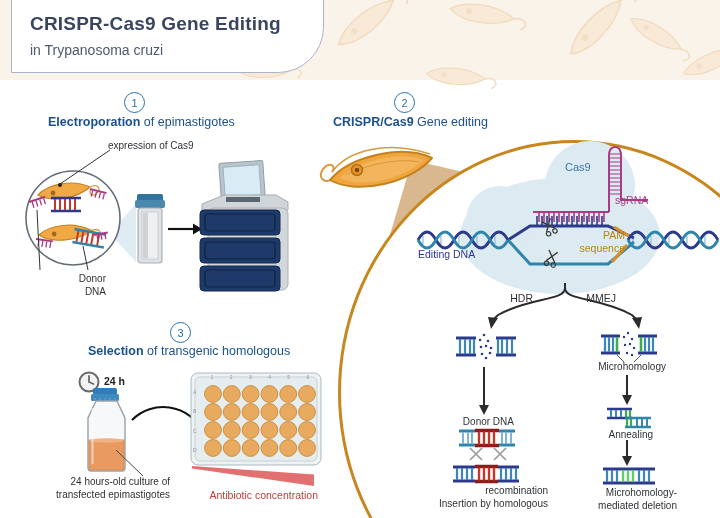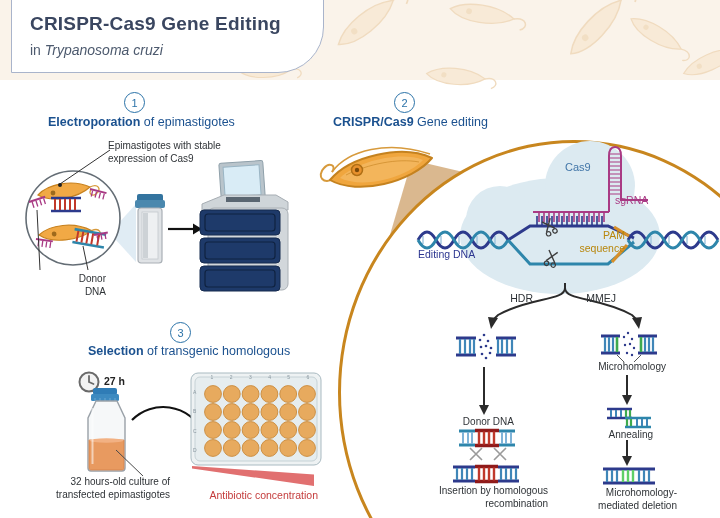--- a/index.html
+++ b/index.html
@@ -4,21 +4,21 @@
 <style>
   html,body{margin:0;padding:0;background:#fff;}
   .canvas{position:relative;width:720px;height:518px;overflow:hidden;background:#fff;
           font-family:"Liberation Sans",sans-serif;color:#2f3337;}
   .abs{position:absolute;}
   .band{position:absolute;left:0;top:0;width:720px;height:80px;background:#faf3ea;}
   .card{position:absolute;left:-1px;top:-1px;width:313px;height:74px;background:#fff;
         border:1px solid #a9b4cb;border-radius:0 0 46px 0;box-sizing:border-box;margin-left:12px;}
   .title{position:absolute;left:18px;top:13px;font-size:19px;font-weight:700;color:#3a4660;letter-spacing:.2px;}
   .subtitle{position:absolute;left:18px;top:42px;font-size:14px;color:#4d5a6e;}
-  .subtitle .species{font-style:italic;}
+  .subtitle .species{}
   .badge{position:absolute;width:21px;height:21px;border:1.5px solid #2a72a8;border-radius:50%;
          background:#fff;color:#2a72a8;font-size:11px;display:flex;align-items:center;justify-content:center;box-sizing:border-box;}
   .h{position:absolute;font-size:12.5px;color:#1b518f;white-space:nowrap;}
   .h .b{font-weight:700;}
   .lbl{position:absolute;font-size:10px;color:#2f3337;line-height:1.25;}
   .ctr{text-align:right;}
   .bigcircle{position:absolute;left:338px;top:140px;width:472px;height:505px;background:#fff;
              border:3px solid #c8861e;border-radius:50%;box-sizing:border-box;}
   .wedge-red{position:absolute;left:192px;top:466px;width:122px;height:20px;background:#e17070;
              clip-path:polygon(0 0,100% 42%,100% 100%,0 12%);}
@@ -115,21 +115,20 @@
       <path d="M0,0 H14" stroke-width="2"></path>
         <path d="M3,1 V6 M7,1 V6 M11,1 V6" stroke-width="1.3"></path>
     </g>
   </svg>
 
   <svg class="abs" style="left:52px;top:148px" width="64" height="42">
     <line x1="58" y1="2" x2="8" y2="36" stroke="#333" stroke-width="1"></line>
     <circle cx="8" cy="37" r="2" fill="#222"></circle>
   </svg>
   <div class="lbl" style="left:108px;top:140px;width:125px">
-    <div>Epimastigotes with stable</div>
     <div>expression of Cas9</div>
   </div>
 
   <svg class="abs" style="left:34px;top:208px" width="10" height="64">
     <line x1="3" y1="2" x2="6" y2="62" stroke="#333" stroke-width="1"></line>
   </svg>
   <svg class="abs" style="left:80px;top:244px" width="12" height="28">
     <line x1="3" y1="2" x2="8" y2="26" stroke="#333" stroke-width="1"></line>
   </svg>
   <div class="lbl ctr" style="left:70px;top:273px;width:36px">
@@ -305,22 +304,22 @@
   </svg>
 
   <svg class="abs" style="left:452px;top:464px" width="68" height="20">
     <path d="M1,3 H23 M1,17 H23 M46,3 H67 M46,17 H67" stroke="#2d3a8c" stroke-width="3"></path>
     <path d="M23,2.5 H46 M23,17.5 H46" stroke="#8f1a1a" stroke-width="3.4"></path>
     <path d="M5,4 V16 M10,4 V16 M15,4 V16 M20,4 V16" stroke="#3f86b8" stroke-width="2.2"></path>
     <path d="M27,3.5 V16.5 M32,3.5 V16.5 M37,3.5 V16.5 M42,3.5 V16.5" stroke="#c0392b" stroke-width="2.4"></path>
     <path d="M49,4 V16 M54,4 V16 M59,4 V16 M64,4 V16" stroke="#3f86b8" stroke-width="2.2"></path>
   </svg>
   <div class="lbl ctr" style="left:424px;top:485px;width:124px">
+    <div>recombination</div>
     <div>Insertion by homologous</div>
-    <div>recombination</div>
   </div>
 
   <svg class="abs" style="left:621px;top:375px" width="12" height="32">
     <line x1="6" y1="0" x2="6" y2="21" stroke="#2b2b2b" stroke-width="2"></line>
     <polygon points="1,20 11,20 6,30" fill="#2b2b2b"></polygon>
   </svg>
 
   <svg class="abs" style="left:606px;top:406px" width="46" height="24">
     <path d="M1,3 H26 M1,12 H26" stroke="#2d3a8c" stroke-width="2.6"></path>
     <path d="M5,4 V11 M10,4 V11 M15,4 V11" stroke="#3f86b8" stroke-width="2"></path>
@@ -351,37 +350,37 @@
     <span>3</span>
   </div>
   <div class="h" style="left:88px;top:344px">
     <span class="b">Selection</span><span> of transgenic homologous</span>
   </div>
 
   <svg class="abs" style="left:77px;top:370px" width="24" height="24">
     <circle cx="12" cy="12" r="9.5" fill="#f2f2f2" stroke="#6a6a6a" stroke-width="2"></circle>
     <path d="M12,12 V6 M12,12 L16.5,14" stroke="#6a6a6a" stroke-width="1.8" stroke-linecap="round"></path>
   </svg>
-  <div class="lbl" style="left:104px;top:375px;font-size:10.5px;font-weight:700;color:#222">27 h</div>
+  <div class="lbl" style="left:104px;top:375px;font-size:10.5px;font-weight:700;color:#222">24 h</div>
 
   <svg class="abs" style="left:78px;top:388px" width="52" height="86">
     <rect x="15" y="0" width="24" height="7" rx="2" fill="#2f7cb6"></rect>
     <rect x="13" y="6" width="28" height="7" rx="1.5" fill="#3d8ac0"></rect>
     <path d="M17,10 V13 M22,10 V13 M27,10 V13 M32,10 V13 M37,10 V13" stroke="#5ea0cd" stroke-width="1.4"></path>
     <path d="M18,13 L10,30 V80 Q10,83 13,83 H44 Q47,83 47,80 V30 L39,13 Z" fill="#f6f8f9" stroke="#9aa1a8" stroke-width="1.4"></path>
     <path d="M11,52 H46 V80 Q46,82 44,82 H13 Q11,82 11,80 Z" fill="#e89a60" stroke="#d4814a" stroke-width="0.8"></path>
     <ellipse cx="28.5" cy="52.5" rx="17" ry="2.2" fill="#f2b183"></ellipse>
     <line x1="14.5" y1="20" x2="14.5" y2="76" stroke="#ffffff" stroke-width="2" opacity="0.55"></line>
   </svg>
 
   <svg class="abs" style="left:113px;top:448px" width="34" height="30">
     <line x1="30" y1="28" x2="3" y2="2" stroke="#4a4a4a" stroke-width="1"></line>
   </svg>
   <div class="lbl ctr" style="left:22px;top:476px;width:148px">
-    <div>32 hours-old culture of</div>
+    <div>24 hours-old culture of</div>
     <div>transfected epimastigotes</div>
   </div>
 
   <svg class="abs" style="left:128px;top:404px" width="92" height="48">
     <path d="M4,16 C24,-4 60,-2 76,30" fill="none" stroke="#111" stroke-width="2.2"></path>
     <polygon points="69,29 80,25 79,40" fill="#111"></polygon>
   </svg>
 
   <svg class="abs" style="left:190px;top:372px" width="132" height="94">
     <rect x="1" y="1" width="130" height="92" rx="7" fill="#eef2f3" stroke="#a9bac1"></rect>

